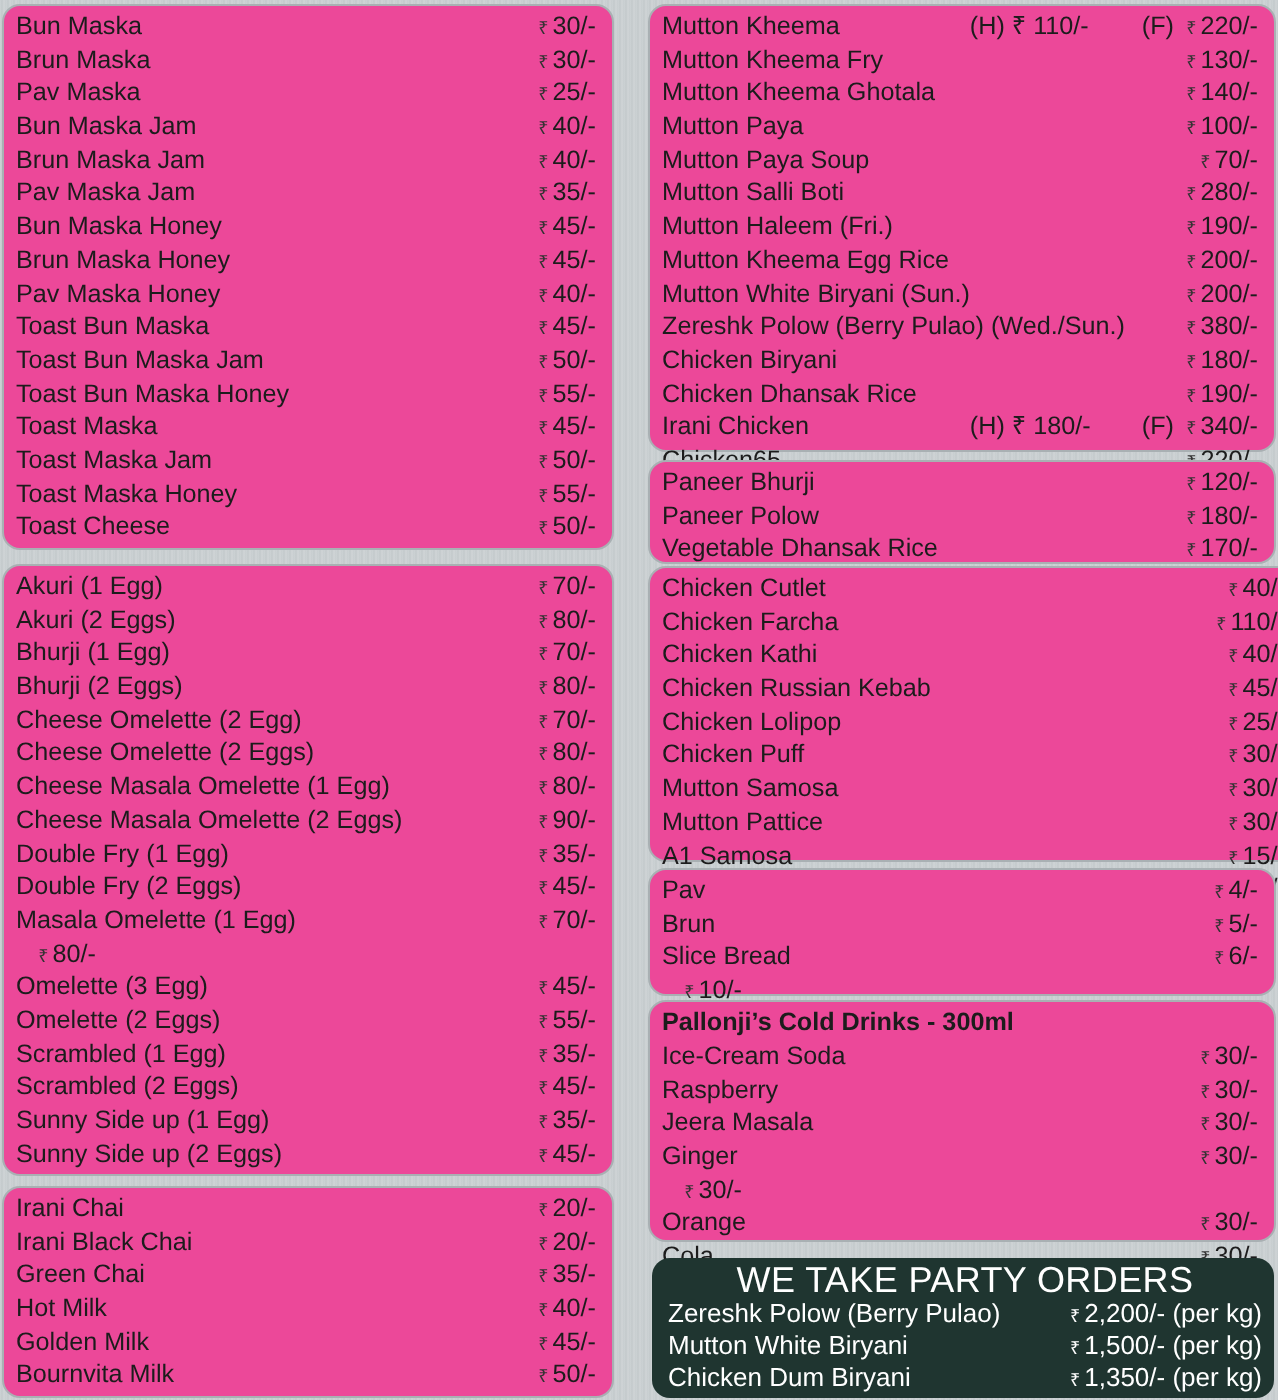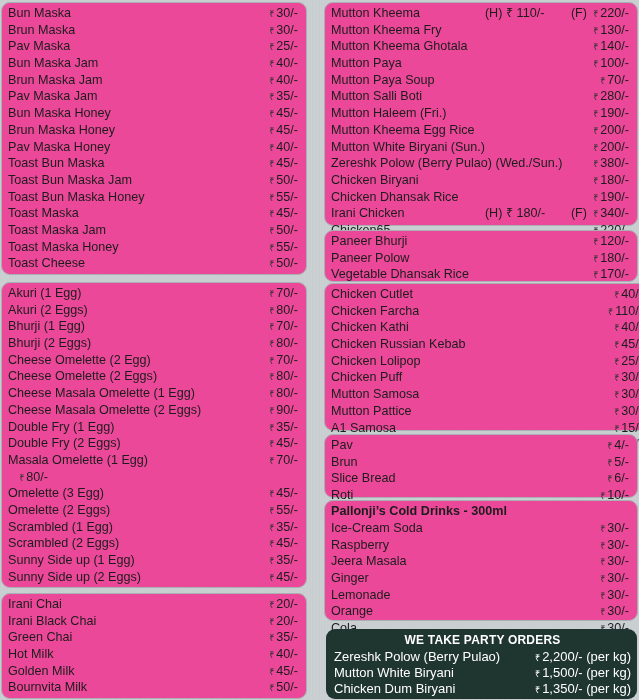--- a/index.html
+++ b/index.html
@@ -30,21 +30,21 @@
     .price { text-align: right; min-width: 40px; }
     .rs { font-size: 9px; margin-right: 2px; color: #333; }
     .sect-title { font-weight: bold; font-size: 12.6px; height: 17px; line-height: 17px; }
     .dark {
       position: absolute;
       background: #1f3530;
       border-radius: 9px;
       color: #ffffff;
       padding: 2px 6px 0 8px;
     }
-    .dark .title { text-align: center; font-weight: bold; font-size: 12px; height: 18px; line-height: 18px; letter-spacing: 0.2px; }
+    .dark .title { text-align: center; font-weight: normal; font-size: 18px; height: 18px; line-height: 18px; letter-spacing: 0.2px; }
     .dark .row { font-size: 13px; height: 16px; line-height: 16px; }
     .dark .rs { color: #fff; }
   </style>
 </head>
 <body>
 
 <div class="page">
 
   <div class="box" id="box-bun" style="left:1px; top:2px; width:306px; height:273px;">
       <div class="row">
@@ -372,21 +372,20 @@
       </div>
       <div class="row">
         <span class="name">Brun</span>
         <span class="price"><span class="rs">₹</span><span>5/-</span></span>
       </div>
       <div class="row">
         <span class="name">Slice Bread</span>
         <span class="price"><span class="rs">₹</span><span>6/-</span></span>
       </div>
       <div class="row">
-        <span class="name">Roti</span>
         <span class="price"><span class="rs">₹</span><span>10/-</span></span>
       </div>
     </div>
 
   <div class="box" id="box-cold" style="left:324px; top:500px; width:314px; height:121px;">
     <div class="sect-title">Pallonji’s Cold Drinks - 300ml</div>
     <div id="cold-items">
         <div class="row">
           <span class="name">Ice-Cream Soda</span>
           <span class="price"><span class="rs">₹</span><span>30/-</span></span>
@@ -397,21 +396,20 @@
         </div>
         <div class="row">
           <span class="name">Jeera Masala</span>
           <span class="price"><span class="rs">₹</span><span>30/-</span></span>
         </div>
         <div class="row">
           <span class="name">Ginger</span>
           <span class="price"><span class="rs">₹</span><span>30/-</span></span>
         </div>
         <div class="row">
-          <span class="name">Lemonade</span>
           <span class="price"><span class="rs">₹</span><span>30/-</span></span>
         </div>
         <div class="row">
           <span class="name">Orange</span>
           <span class="price"><span class="rs">₹</span><span>30/-</span></span>
         </div>
         <div class="row">
           <span class="name">Cola</span>
           <span class="price"><span class="rs">₹</span><span>30/-</span></span>
         </div>

